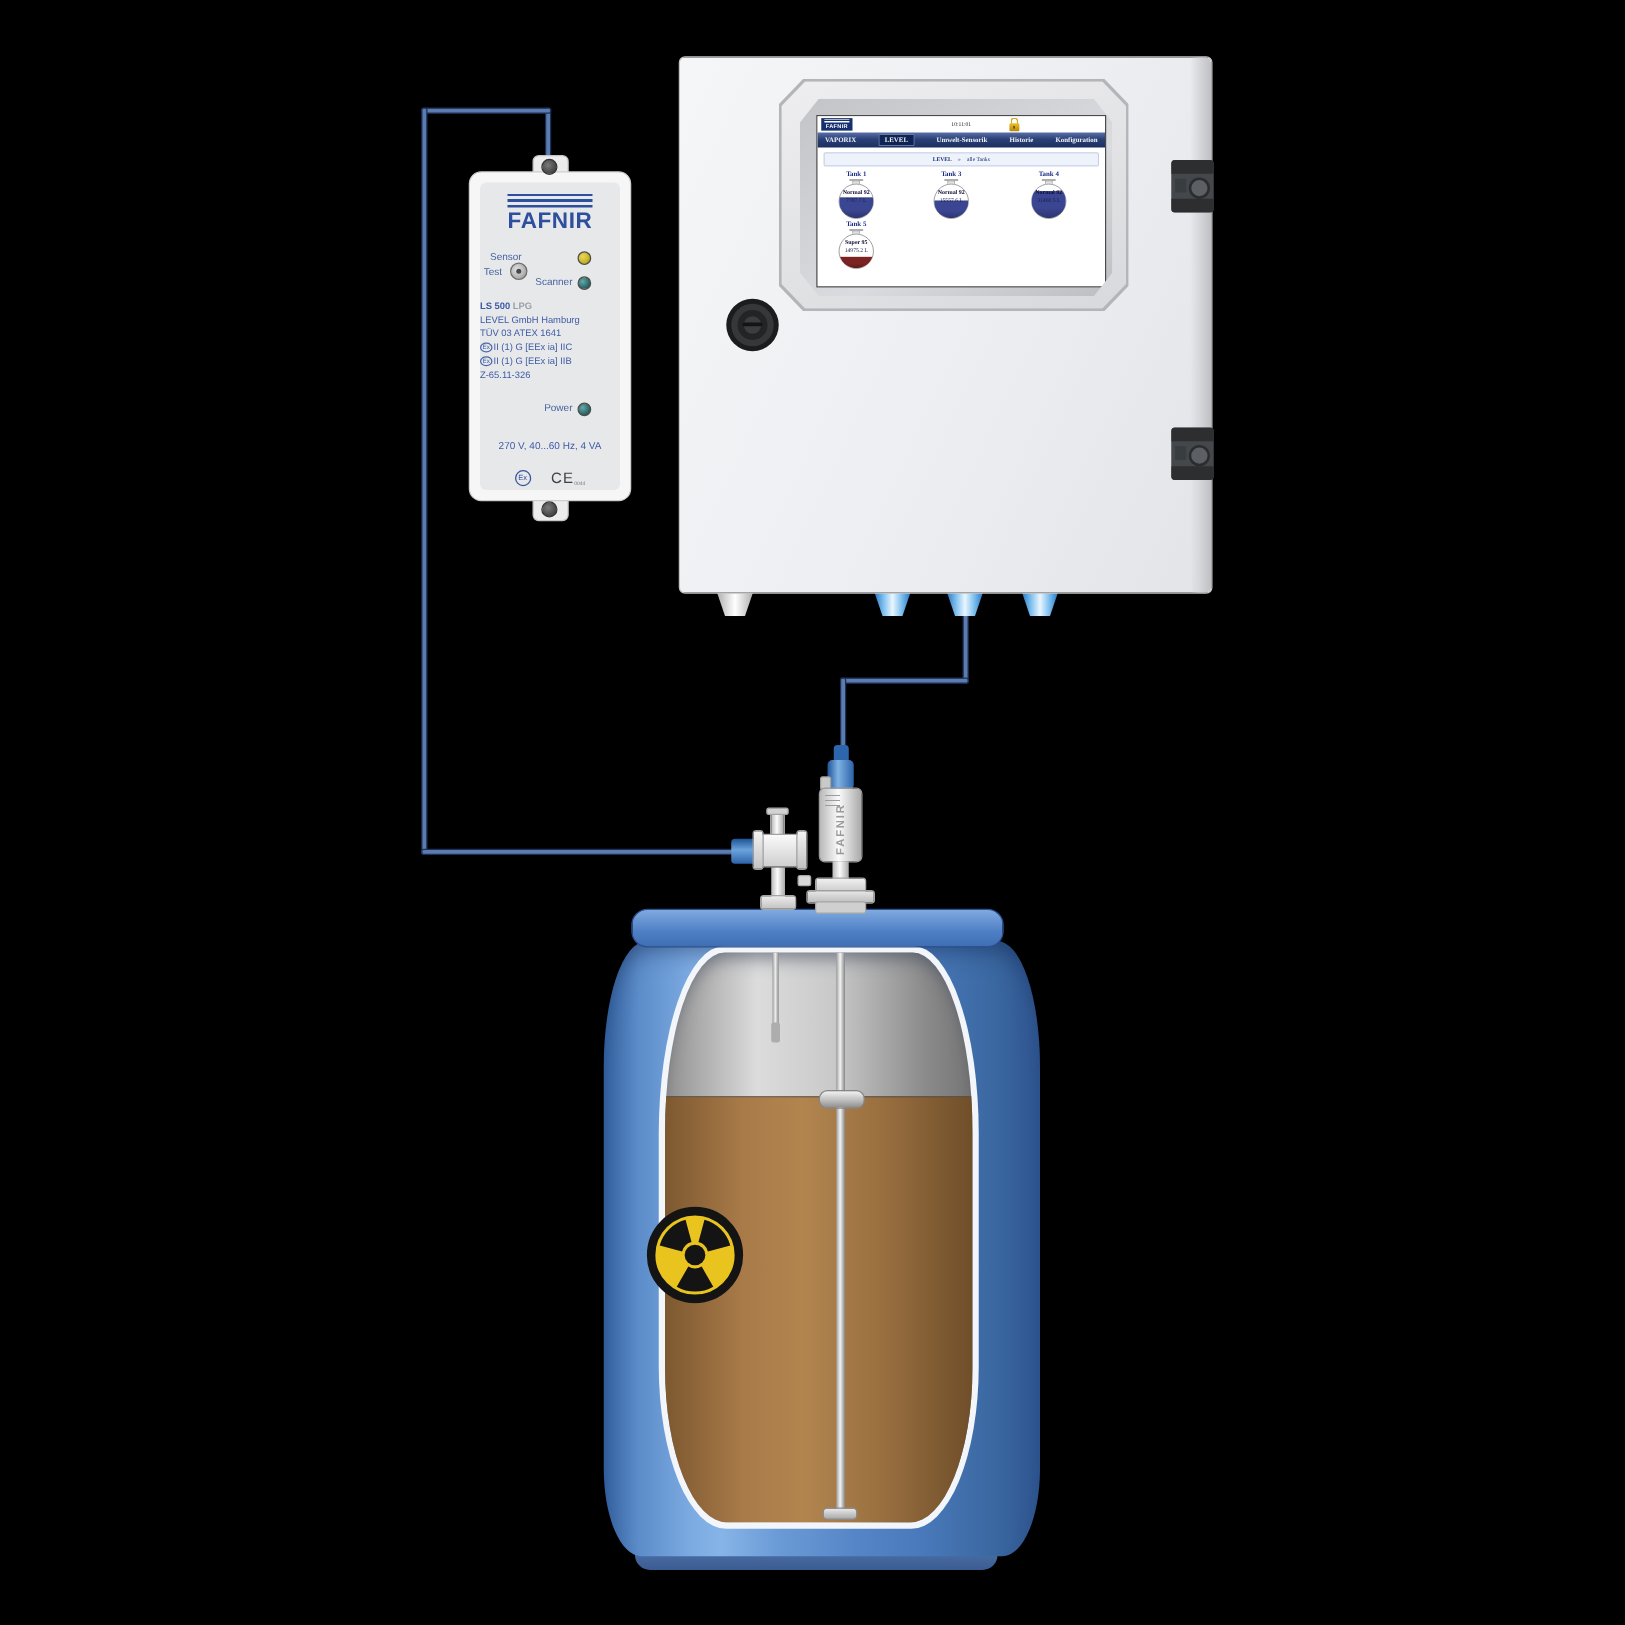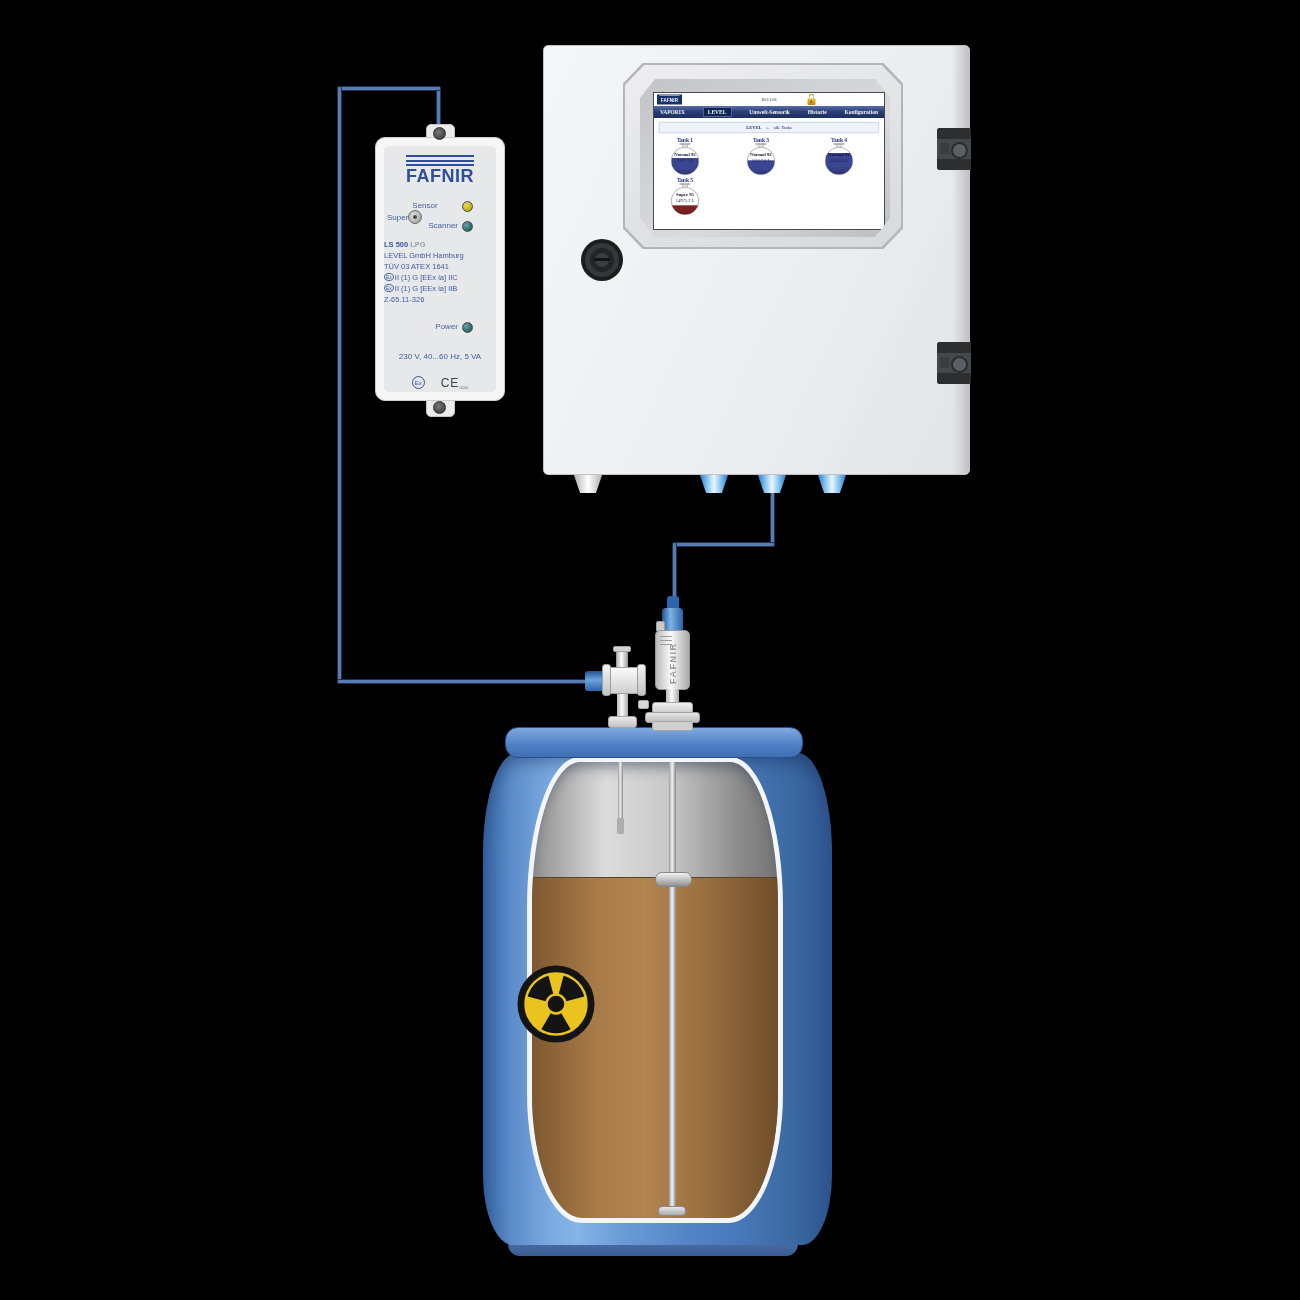--- a/index.html
+++ b/index.html
@@ -113,42 +113,42 @@
   <div class="wire" style="left:672px;top:542px;width:5px;height:60px"></div>
 
   <div class="monitor-tab" style="left:426px;top:124px;z-index:1"></div>
   <div class="monitor-tab" style="left:426px;top:396px;z-index:1"></div>
   <div class="monitor">
     <div class="monitor-face">
       <div class="logo">
         <div class="logo-bars"></div>
         <div class="logo-text">FAFNIR</div>
       </div>
-      <div class="dev-label" style="left:8px;top:55px;width:66px;text-align:center">Sensor</div>
+      <div class="dev-label" style="left:8px;top:55px;width:66px;text-align:left">Sensor</div>
       <div class="led led-yellow" style="left:78px;top:55px"></div>
-      <div class="dev-label" style="left:3px;top:67px;width:20px">Super</div>
+      <div class="dev-label" style="left:3px;top:67px;width:20px">Test</div>
       <div class="test-btn" style="left:24px;top:64px"></div>
       <div class="dev-label" style="left:8px;top:75px;width:66px;text-align:right">Scanner</div>
       <div class="led led-teal" style="left:78px;top:75px"></div>
       <div class="info-block">
         <div>
           <span class="model">LS 500</span>
           <span class="variant">LPG</span>
         </div>
         <div id="info-lines">
             <div>LEVEL GmbH Hamburg</div>
             <div>TÜV 03 ATEX 1641</div>
             <div><span class="ex-chip">Ex</span>II (1) G [EEx ia] IIC</div>
             <div><span class="ex-chip">Ex</span>II (1) G [EEx ia] IIB</div>
             <div>Z-65.11-326</div>
           </div>
       </div>
       <div class="dev-label" style="left:8px;top:176px;width:66px;text-align:right">Power</div>
       <div class="led led-teal" style="left:78px;top:176px"></div>
-      <div class="rating">230 V, 40...60 Hz, 5 VA</div>
+      <div class="rating">270 V, 40...60 Hz, 4 VA</div>
       <div class="certs">
         <div class="ex-mark">Ex</div>
         <div>
           <span class="ce-mark">CE</span><span class="ce-num">0044</span>
         </div>
       </div>
     </div>
   </div>
   <div class="screw" style="left:433px;top:127px;z-index:3"></div>
   <div class="screw" style="left:433px;top:401px;z-index:3"></div>

